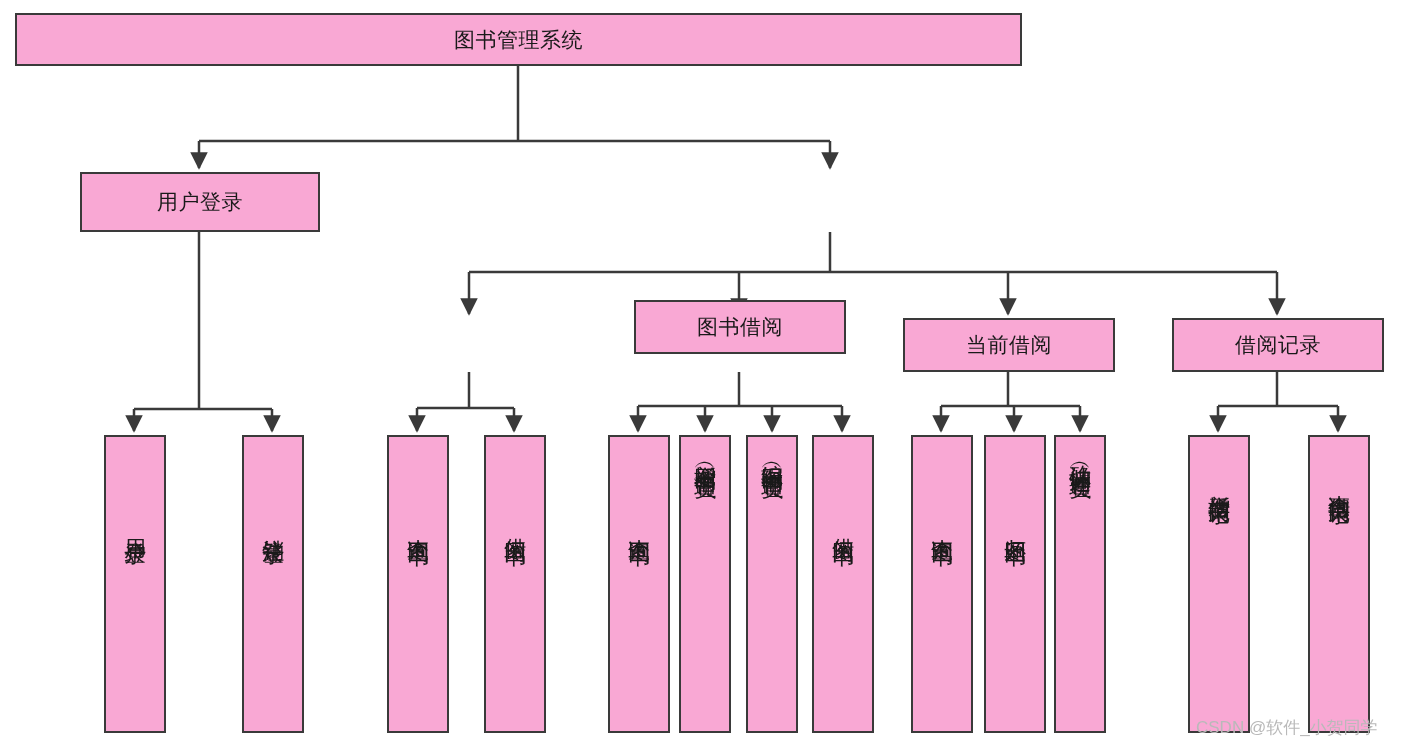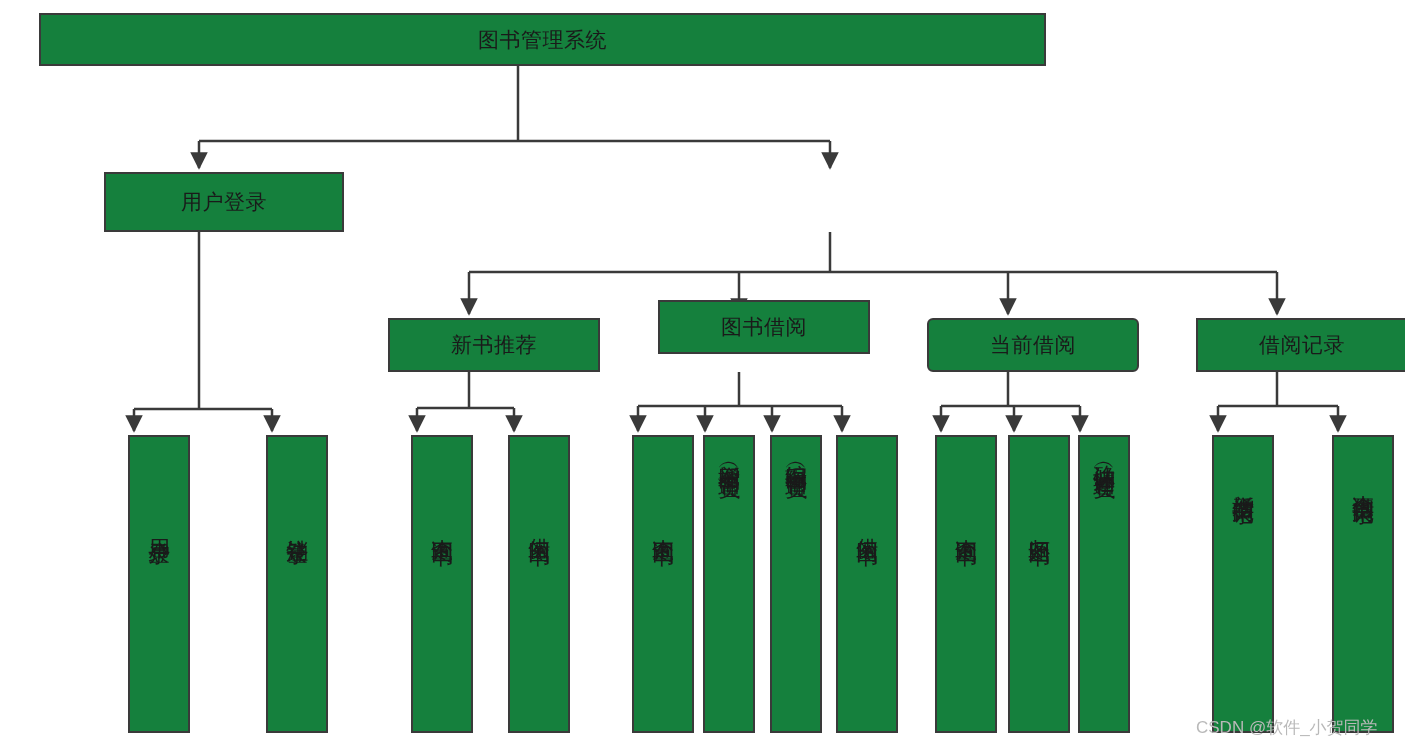--- a/index.html
+++ b/index.html
@@ -21,28 +21,27 @@
     position: absolute;
     left: 0;
     top: 0;
     width: 1405px;
     height: 747px;
     pointer-events: none;
   }
   .node {
     position: absolute;
     box-sizing: border-box;
-    background: #15803d;
+    background: #f9a8d4;
     border: 2px solid #3a3a3a;
     display: flex;
     align-items: center;
     justify-content: center;
     color: #1a1a1a;
     z-index: 3;
-    margin-left: 24px;
   }
   .node .lbl {
     display: block;
     text-align: center;
     line-height: 1.12;
     letter-spacing: 0.5px;
   }
   .node.horiz .lbl {
     writing-mode: horizontal-tb;
     font-size: 21px;
@@ -124,27 +123,24 @@
   </svg>
 
   <div class="node horiz" style="left:15px; top:13px; width:1007px; height:53px;">
     <span class="lbl">图书管理系统</span>
   </div>
 
   <div class="node horiz" style="left:80px; top:172px; width:240px; height:60px;">
     <span class="lbl">用户登录</span>
   </div>
 
-  <div class="node horiz" style="left:364px; top:318px; width:212px; height:54px;">
-    <span class="lbl">新书推荐</span>
-  </div>
   <div class="node horiz" style="left:634px; top:300px; width:212px; height:54px;">
     <span class="lbl">图书借阅</span>
   </div>
-  <div class="node horiz" style="left:903px; top:318px; width:212px; height:54px;border-radius:6px;">
+  <div class="node horiz" style="left:903px; top:318px; width:212px; height:54px;">
     <span class="lbl">当前借阅</span>
   </div>
   <div class="node horiz" style="left:1172px; top:318px; width:212px; height:54px;">
     <span class="lbl">借阅记录</span>
   </div>
 
   <div class="node vert" style="left:104px; top:435px; width:62px; height:298px; padding-top:84px;">
     <span class="lbl">用户登录</span>
   </div>
   <div class="node vert" style="left:242px; top:435px; width:62px; height:298px; padding-top:84px;">

